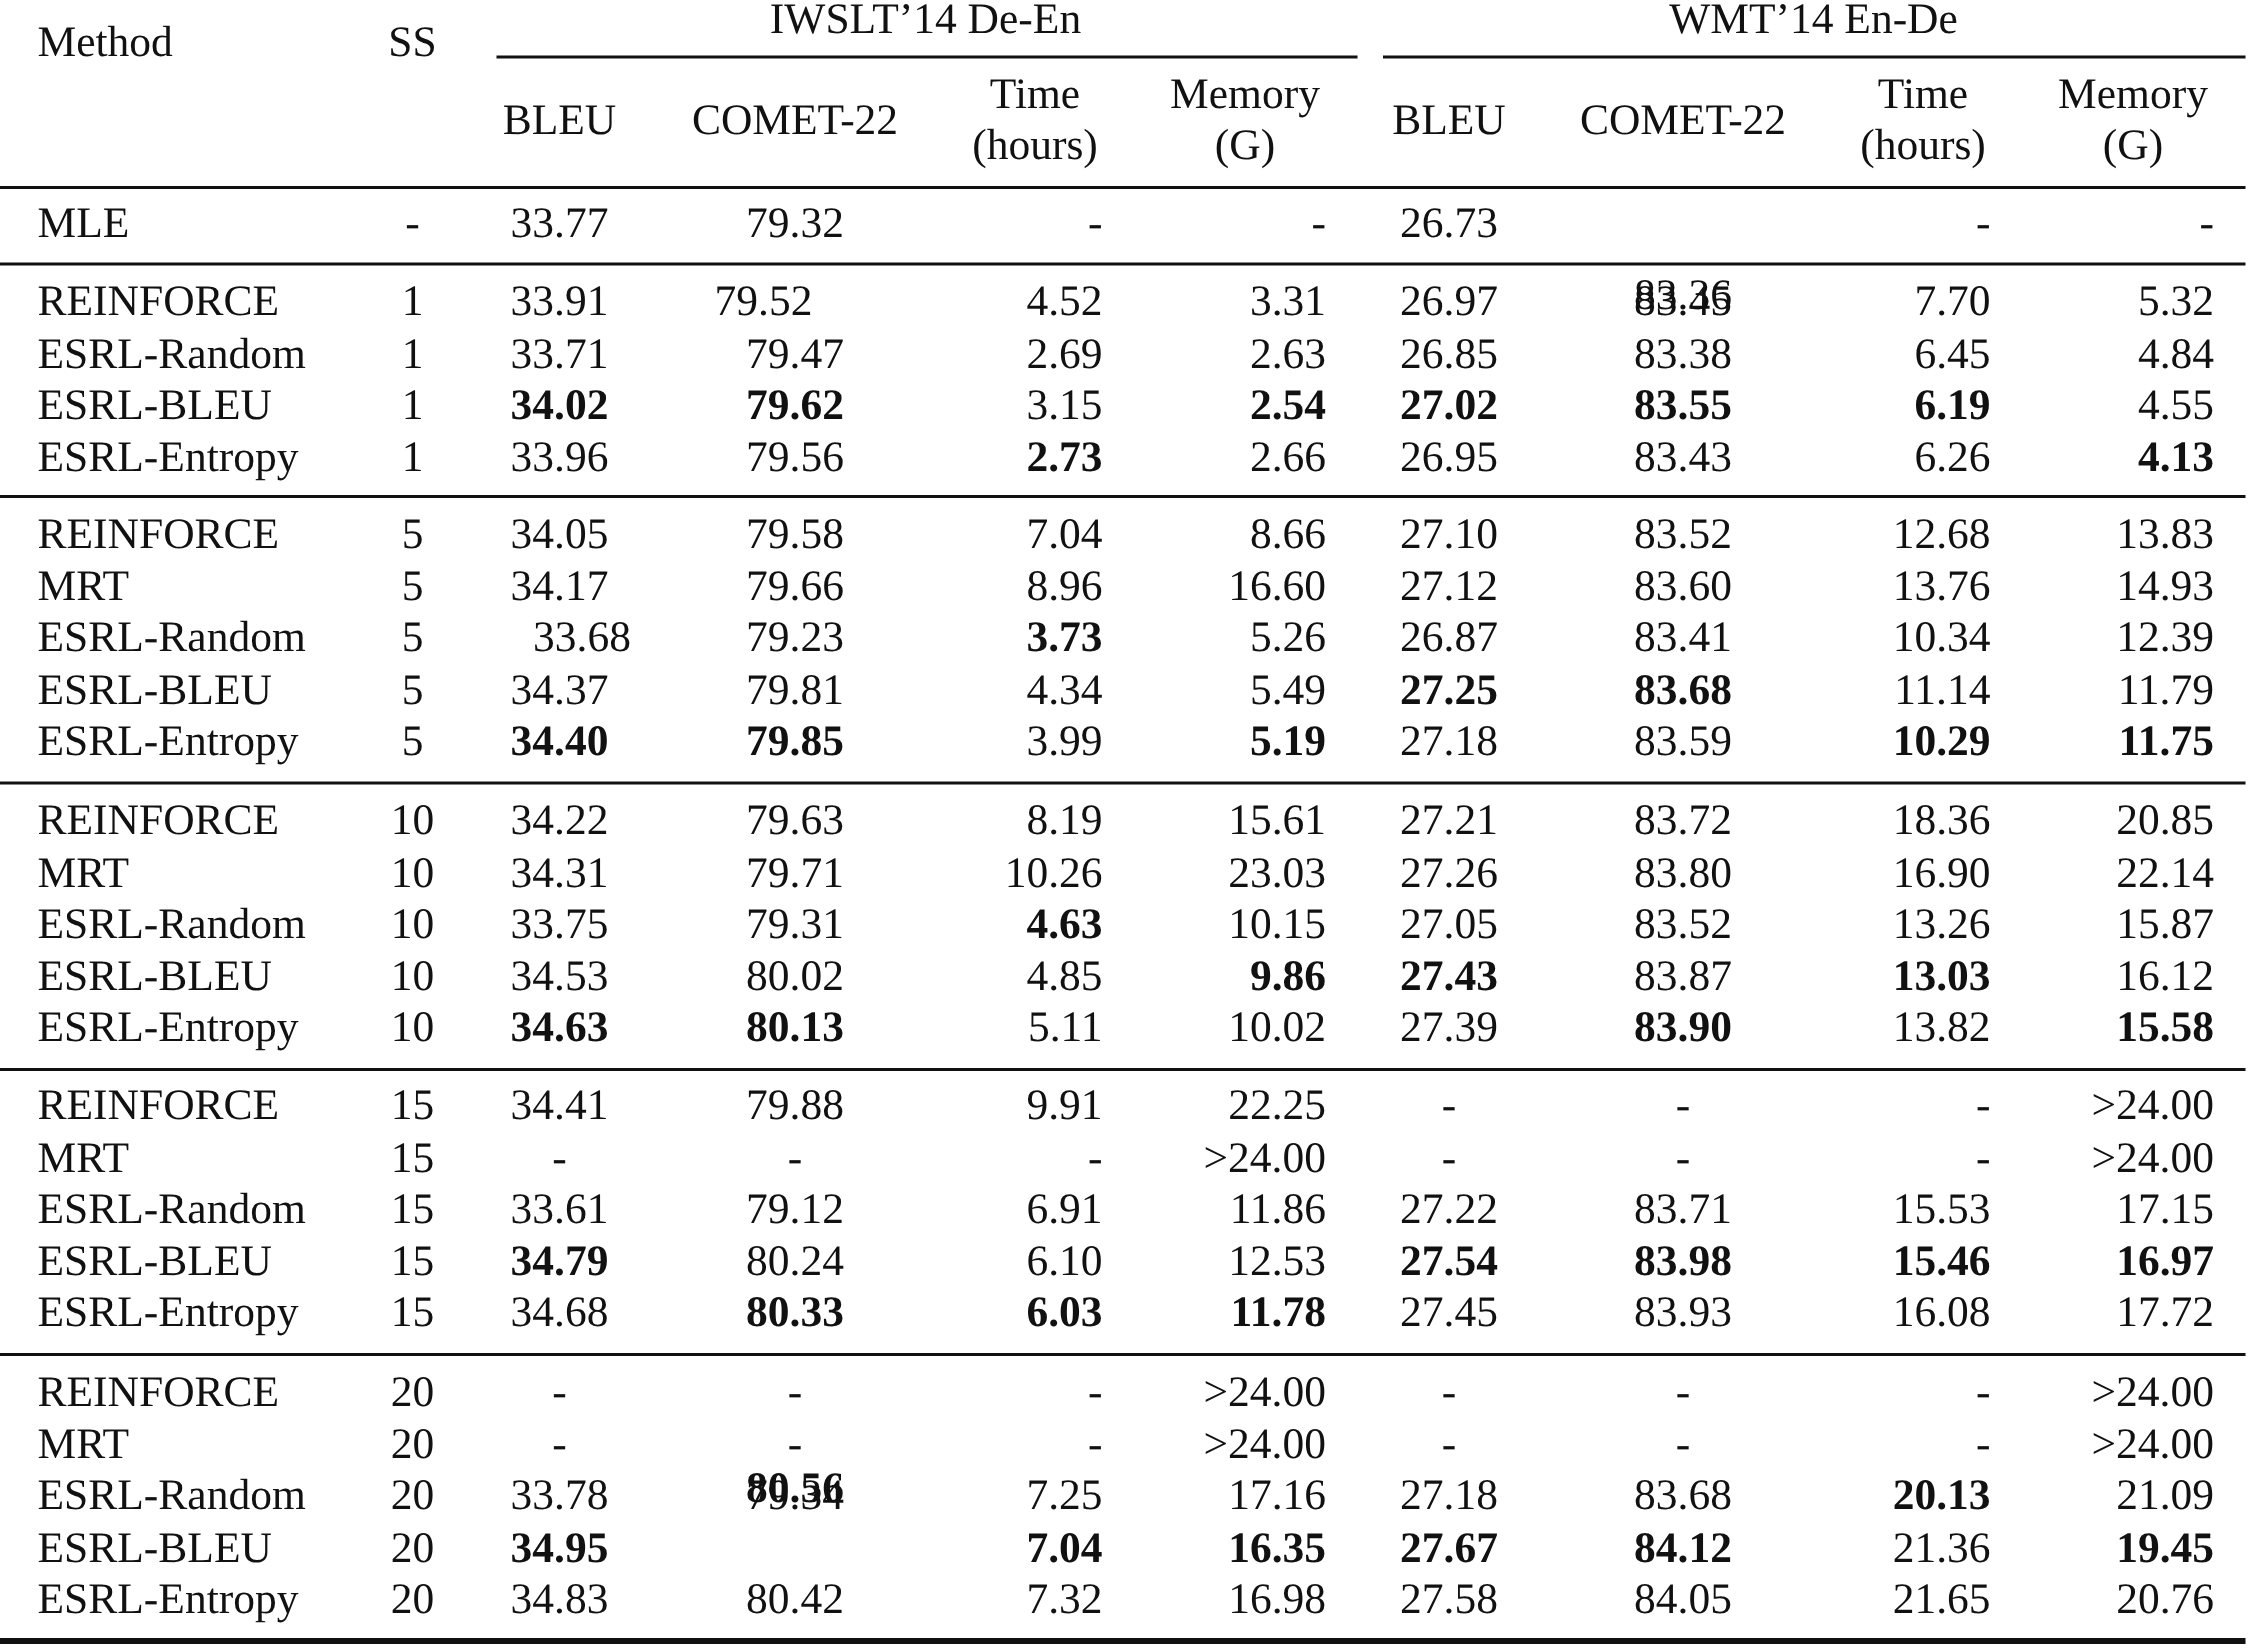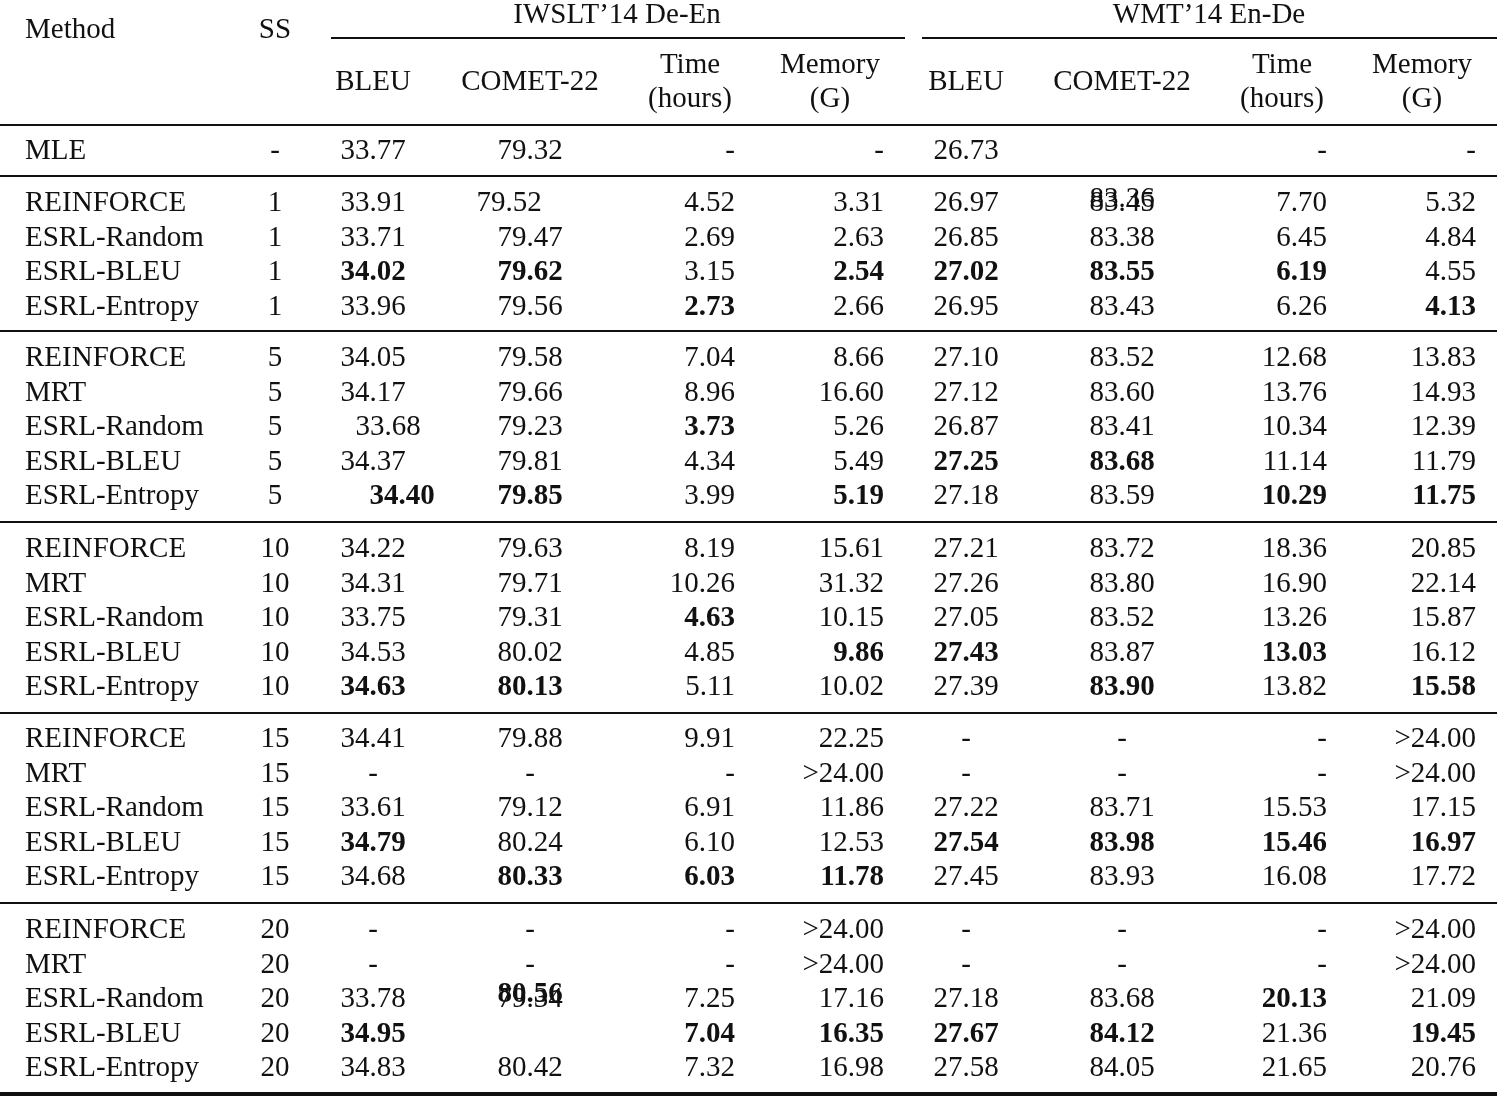--- a/index.html
+++ b/index.html
@@ -145,21 +145,21 @@
       <div class="cell r" style="left: 735px; top: 442.8px;">4.34</div>
       <div class="cell r" style="left: 884px; top: 442.8px;">5.49</div>
       <div class="cell c b" style="left: 966px; top: 442.8px;">27.25</div>
       <div class="cell c b" style="left: 1122px; top: 442.8px;">83.68</div>
       <div class="cell r" style="left: 1327px; top: 442.8px;">11.14</div>
       <div class="cell r" style="left: 1476px; top: 442.8px;">11.79</div>
     </div>
     <div>
       <div class="cell l" style="left: 25px; top: 477.4px;">ESRL-Entropy</div>
       <div class="cell c" style="left: 275px; top: 477.4px;">5</div>
-      <div class="cell c b" style="left: 373px; top: 477.4px; margin-left: 29px;">34.40</div>
+      <div class="cell c b" style="left: 373px; top: 477.4px;">34.40</div>
       <div class="cell c b" style="left: 530px; top: 477.4px;">79.85</div>
       <div class="cell r" style="left: 735px; top: 477.4px;">3.99</div>
       <div class="cell r b" style="left: 884px; top: 477.4px;">5.19</div>
       <div class="cell c" style="left: 966px; top: 477.4px;">27.18</div>
       <div class="cell c" style="left: 1122px; top: 477.4px;">83.59</div>
       <div class="cell r b" style="left: 1327px; top: 477.4px;">10.29</div>
       <div class="cell r b" style="left: 1476px; top: 477.4px;">11.75</div>
     </div>
     <div>
       <div class="cell l" style="left: 25px; top: 530px;">REINFORCE</div>
@@ -172,21 +172,21 @@
       <div class="cell c" style="left: 1122px; top: 530px;">83.72</div>
       <div class="cell r" style="left: 1327px; top: 530px;">18.36</div>
       <div class="cell r" style="left: 1476px; top: 530px;">20.85</div>
     </div>
     <div>
       <div class="cell l" style="left: 25px; top: 564.6px;">MRT</div>
       <div class="cell c" style="left: 275px; top: 564.6px;">10</div>
       <div class="cell c" style="left: 373px; top: 564.6px;">34.31</div>
       <div class="cell c" style="left: 530px; top: 564.6px;">79.71</div>
       <div class="cell r" style="left: 735px; top: 564.6px;">10.26</div>
-      <div class="cell r" style="left: 884px; top: 564.6px;">31.32</div>
+      <div class="cell r" style="left: 884px; top: 564.6px;">23.03</div>
       <div class="cell c" style="left: 966px; top: 564.6px;">27.26</div>
       <div class="cell c" style="left: 1122px; top: 564.6px;">83.80</div>
       <div class="cell r" style="left: 1327px; top: 564.6px;">16.90</div>
       <div class="cell r" style="left: 1476px; top: 564.6px;">22.14</div>
     </div>
     <div>
       <div class="cell l" style="left: 25px; top: 599.2px;">ESRL-Random</div>
       <div class="cell c" style="left: 275px; top: 599.2px;">10</div>
       <div class="cell c" style="left: 373px; top: 599.2px;">33.75</div>
       <div class="cell c" style="left: 530px; top: 599.2px;">79.31</div>

